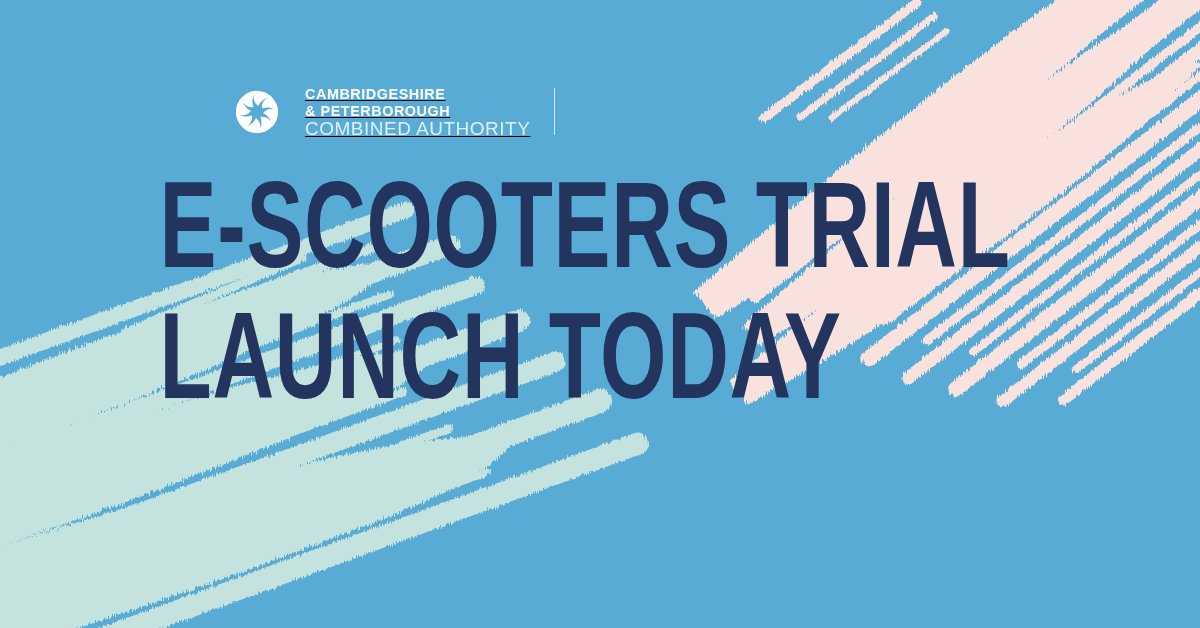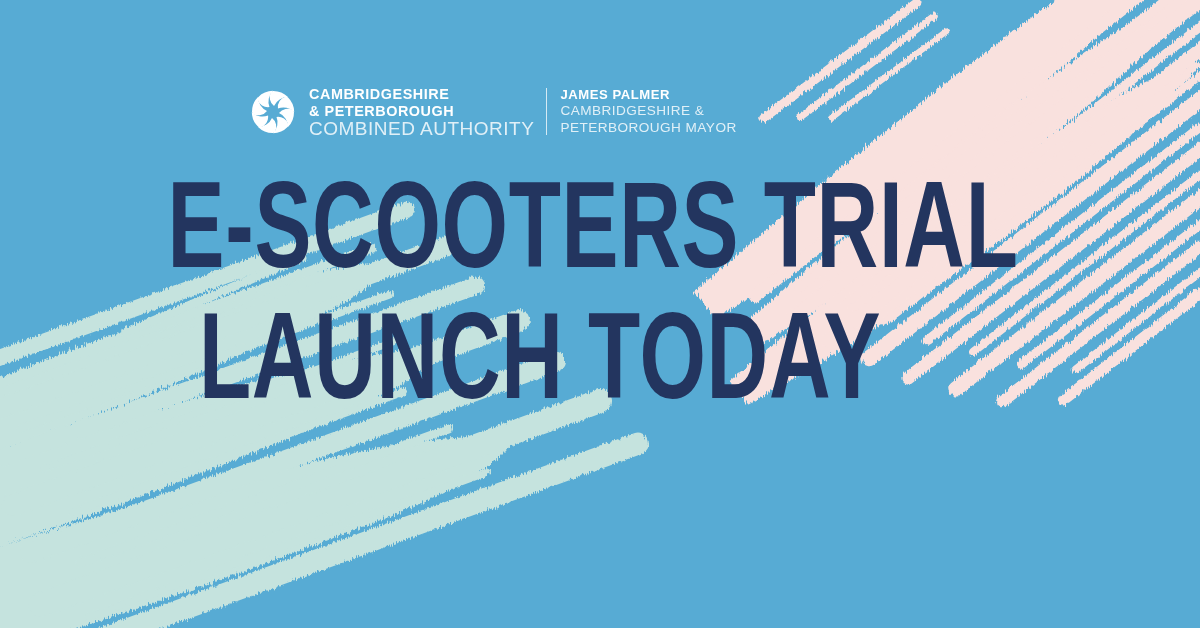--- a/index.html
+++ b/index.html
@@ -22,26 +22,27 @@
     position: absolute;
     top: 0; left: 0;
     width: 1200px;
     height: 628px;
     pointer-events: none;
   }
 
   
   .logo-lockup {
     position: absolute;
-    left: 248px;
+    left: 232px;
     top: 86px;
     display: flex;
     align-items: center;
-    gap: 0px;
+    gap: 12px;
     z-index: 20;
+    text-decoration: underline;
   }
   .logo-mark {
     width: 50px;
     height: 50px;
     flex: 0 0 50px;
     margin-right: 11px;
     display: block;
   }
   .logo-text-left {
     display: flex;
@@ -90,25 +91,24 @@
     font-weight: 400;
     font-size: 13.6px;
     letter-spacing: 0.45px;
     line-height: 16.5px;
     white-space: nowrap;
   }
 
   
   .headline {
     position: absolute;
-    left: 8px;
+    left: 0;
     top: 166px;
     width: 1064px;
     z-index: 30;
-    text-align: center;
   }
   .headline-line {
     display: block;
     color: #23355f;
     font-family: "Liberation Sans Narrow", "Liberation Sans", sans-serif;
     font-weight: 700;
     line-height: 0.98;
     white-space: nowrap;
   }
   .hl-1 {
@@ -286,25 +286,20 @@
     </svg>
 
     <div class="logo-text-left">
       <span class="lt-strong">CAMBRIDGESHIRE</span>
       <span class="lt-strong">&amp; PETERBOROUGH</span>
       <span class="lt-light">COMBINED AUTHORITY</span>
     </div>
 
     <div class="logo-divider"></div>
 
-    <div class="logo-text-right">
-      <span class="rt-strong">JAMES PALMER</span>
-      <span class="rt-light">CAMBRIDGESHIRE &amp;</span>
-      <span class="rt-light">PETERBOROUGH MAYOR</span>
-    </div>
   </div>
 
   <div class="headline">
     <span class="headline-line hl-1">E-SCOOTERS TRIAL</span>
     <span class="headline-line hl-2">LAUNCH TODAY</span>
   </div>
 
 </div>
 
 </body></html>

